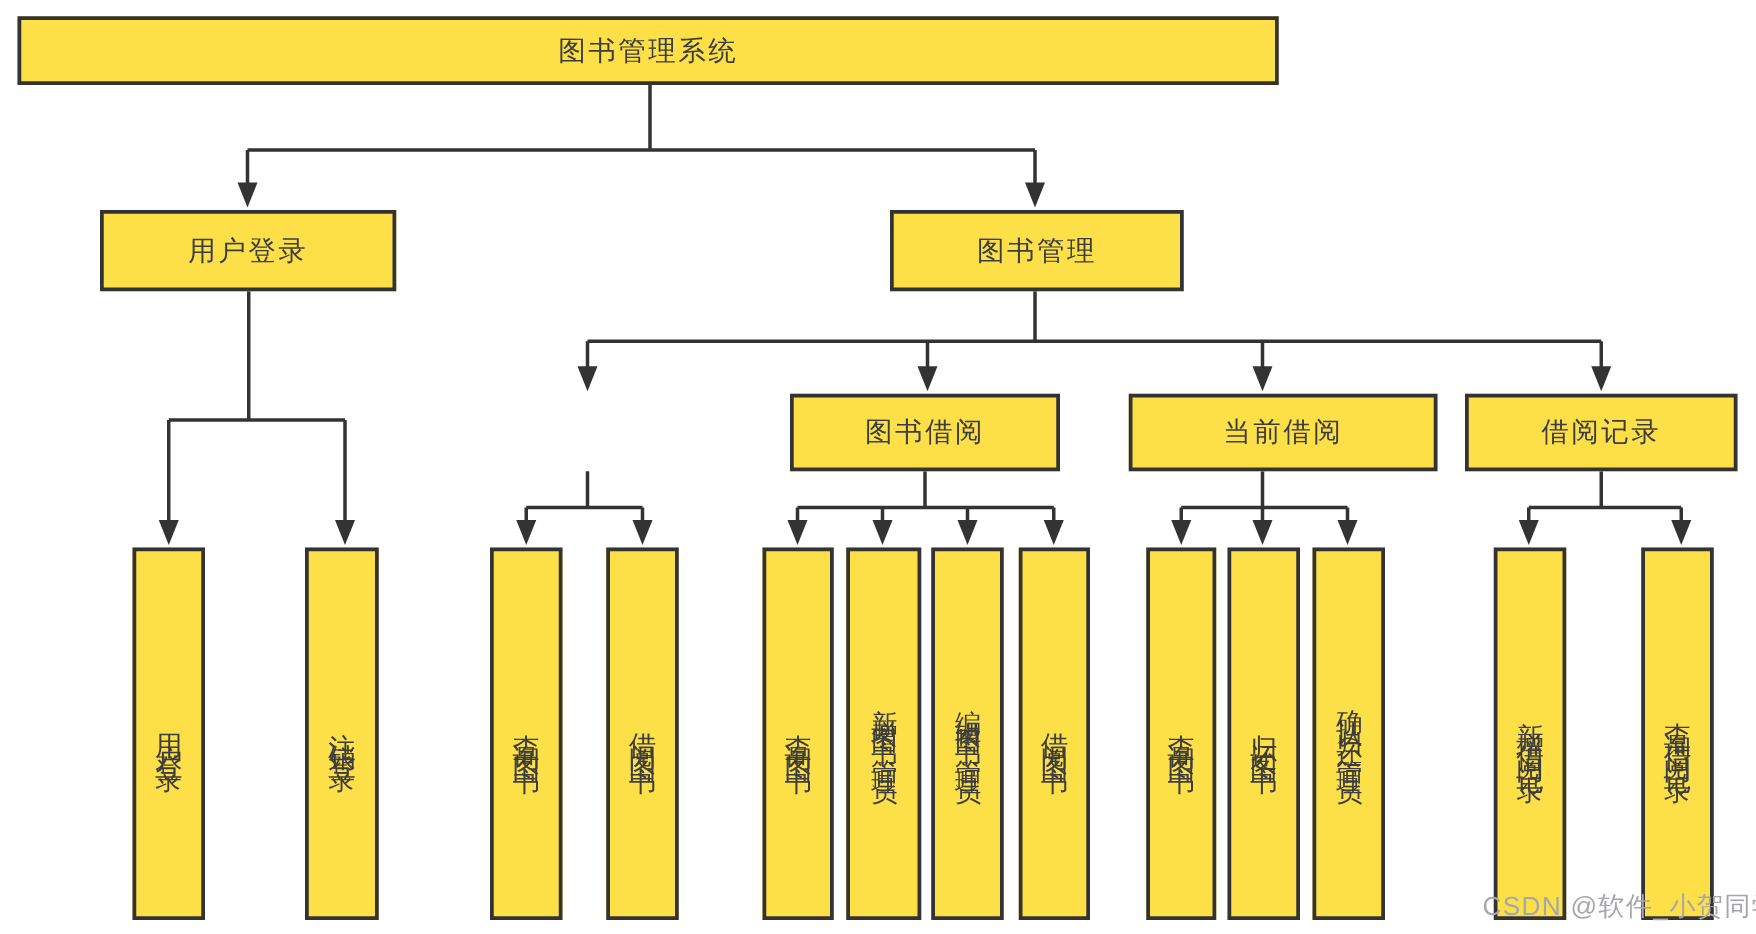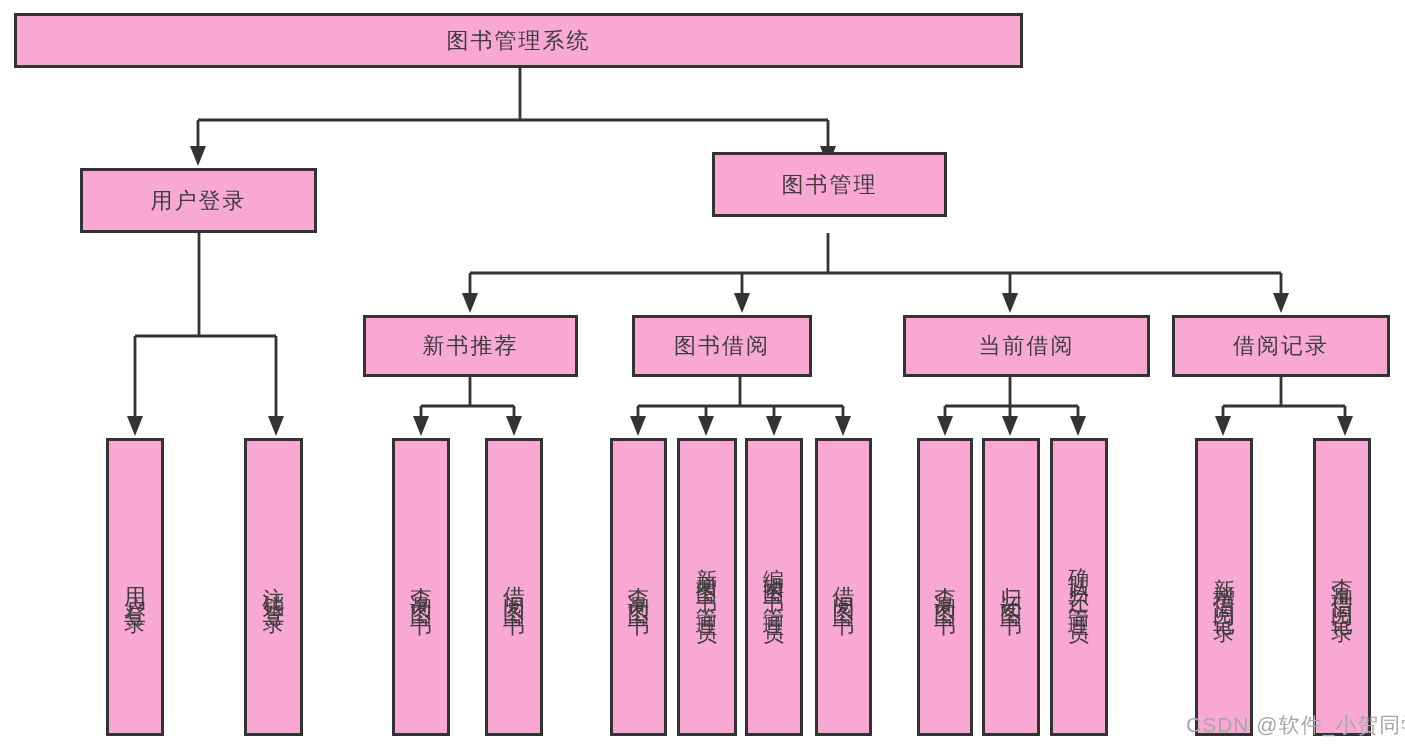--- a/index.html
+++ b/index.html
@@ -14,21 +14,21 @@
   #connectors {
     position: absolute;
     left: 0; top: 0;
     width: 1405px; height: 747px;
     z-index: 1;
   }
   .box, .vbox {
     position: absolute;
     box-sizing: border-box;
     border: 3px solid #333333;
-    background: #f9a8d4;
+    background: #fde047;
     color: #3d3d3d;
     display: flex;
     align-items: center;
     justify-content: center;
     z-index: 2;
   }
   .box {
     font-size: 22px;
     letter-spacing: 2px;
     white-space: nowrap;
@@ -85,24 +85,23 @@
       <polygon points="1002,416 1018,416 1010,436"></polygon>
       <polygon points="1070,416 1086,416 1078,436"></polygon>
       <polygon points="1215,416 1231,416 1223,436"></polygon>
       <polygon points="1337,416 1353,416 1345,436"></polygon>
     </g>
   </svg>
 
   <div class="box" style="left:14px; top:13px; width:1009px; height:55px;">图书管理系统</div>
 
   <div class="box" style="left:80px; top:168px; width:237px; height:65px;">用户登录</div>
-  <div class="box" style="left:712px; top:152px; width:235px; height:65px;">图书管理</div>
+  <div class="box" style="left:712px; top:168px; width:235px; height:65px;">图书管理</div>
 
-  <div class="box" style="left:363px; top:315px; width:215px; height:62px;">新书推荐</div>
-  <div class="box" style="left:632px; top:315px; width:180px; height:62px;">图书借阅</div>
+  <div class="box" style="left:632px; top:315px; width:216px; height:62px;">图书借阅</div>
   <div class="box" style="left:903px; top:315px; width:247px; height:62px;">当前借阅</div>
   <div class="box" style="left:1172px; top:315px; width:218px; height:62px;">借阅记录</div>
 
   <div class="vbox" style="left:106px; top:438px; width:58px; height:298px;">用户登录</div>
   <div class="vbox" style="left:244px; top:438px; width:59px; height:298px;">注销登录</div>
 
   <div class="vbox" style="left:392px; top:438px; width:58px; height:298px;">查询图书</div>
   <div class="vbox" style="left:485px; top:438px; width:58px; height:298px;">借阅图书</div>
 
   <div class="vbox" style="left:610px; top:438px; width:57px; height:298px;">查询图书</div>

